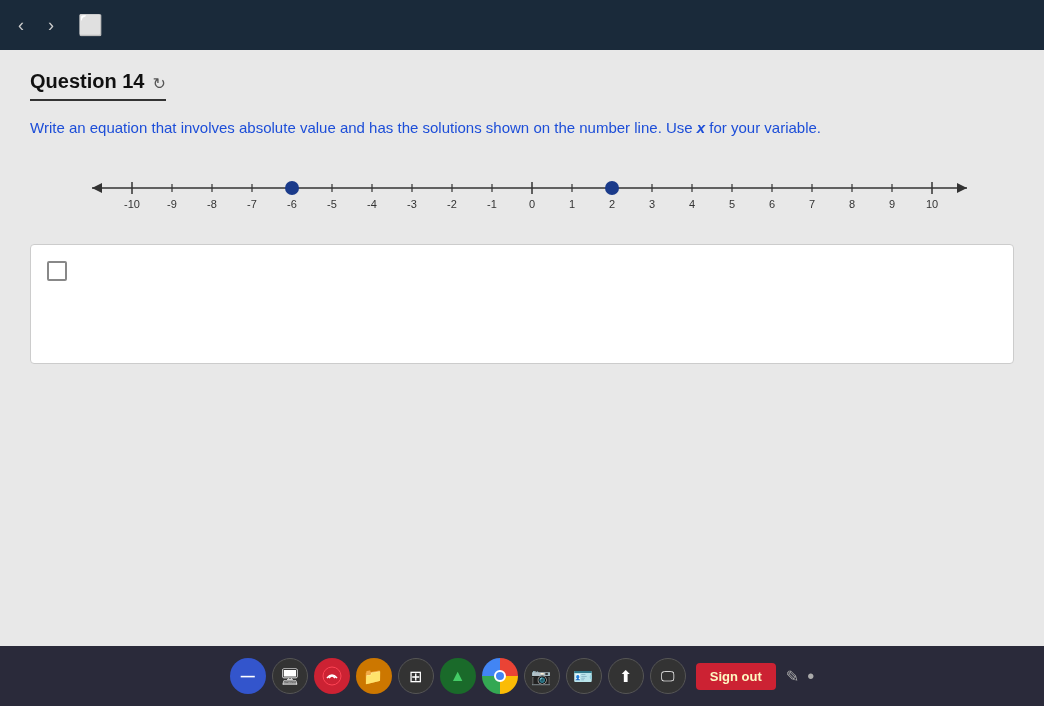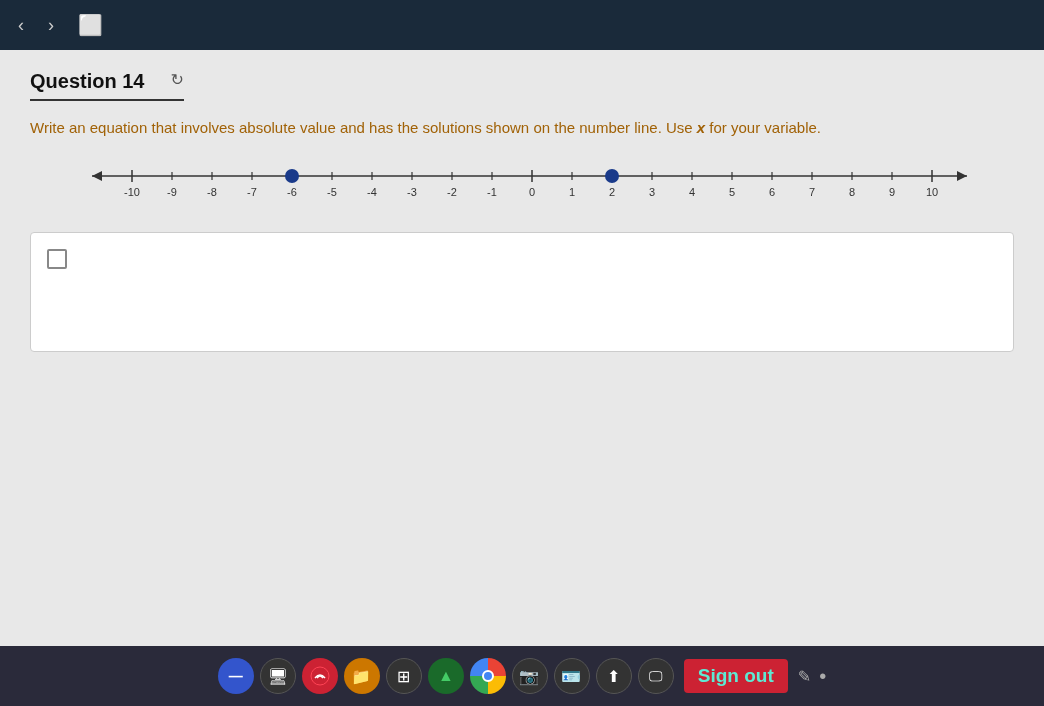--- a/index.html
+++ b/index.html
@@ -63,44 +63,44 @@
     
     .main-content {
       background: #e8e8e8;
       height: calc(706px - 50px - 60px);
       padding: 20px 30px;
       position: relative;
     }
 
     .question-header {
       display: flex;
-      align-items: flex-start;
-      gap: 26px;
+      align-items: flex-end;
+      gap: 8px;
       margin-bottom: 16px;
       border-bottom: 2px solid #333;
       padding-bottom: 6px;
       width: fit-content;
     }
 
     .question-title {
       font-size: 20px;
       font-weight: bold;
       color: #111;
     }
 
     .refresh-icon {
       color: #555;
       font-size: 16px;
       cursor: pointer;
     }
 
     .question-text {
       font-size: 15px;
-      color: #a16207;
-      margin-bottom: 8px;
+      color: #1d4ed8;
+      margin-bottom: 20px;
       line-height: 1.5;
     }
 
     .question-text em {
       font-style: italic;
       font-weight: bold;
     }
 
     
     .number-line-container {
@@ -156,23 +156,23 @@
     }
 
     .taskbar-icon.blue { background: #3355cc; }
     .taskbar-icon.dark { background: #333; border: 1px solid #555; }
     .taskbar-icon.red { background: #cc2233; }
 
     .sign-out-btn {
       background: #cc2233;
       border: none;
       border-radius: 4px;
-      color: #5eead4;
+      color: #fef9c3;
       padding: 6px 14px;
-      font-size: 19px;
+      font-size: 13px;
       font-weight: bold;
       cursor: pointer;
       margin-left: 4px;
     }
 
     .resize-handle {
       color: #999;
       font-size: 14px;
       cursor: pointer;
     }

